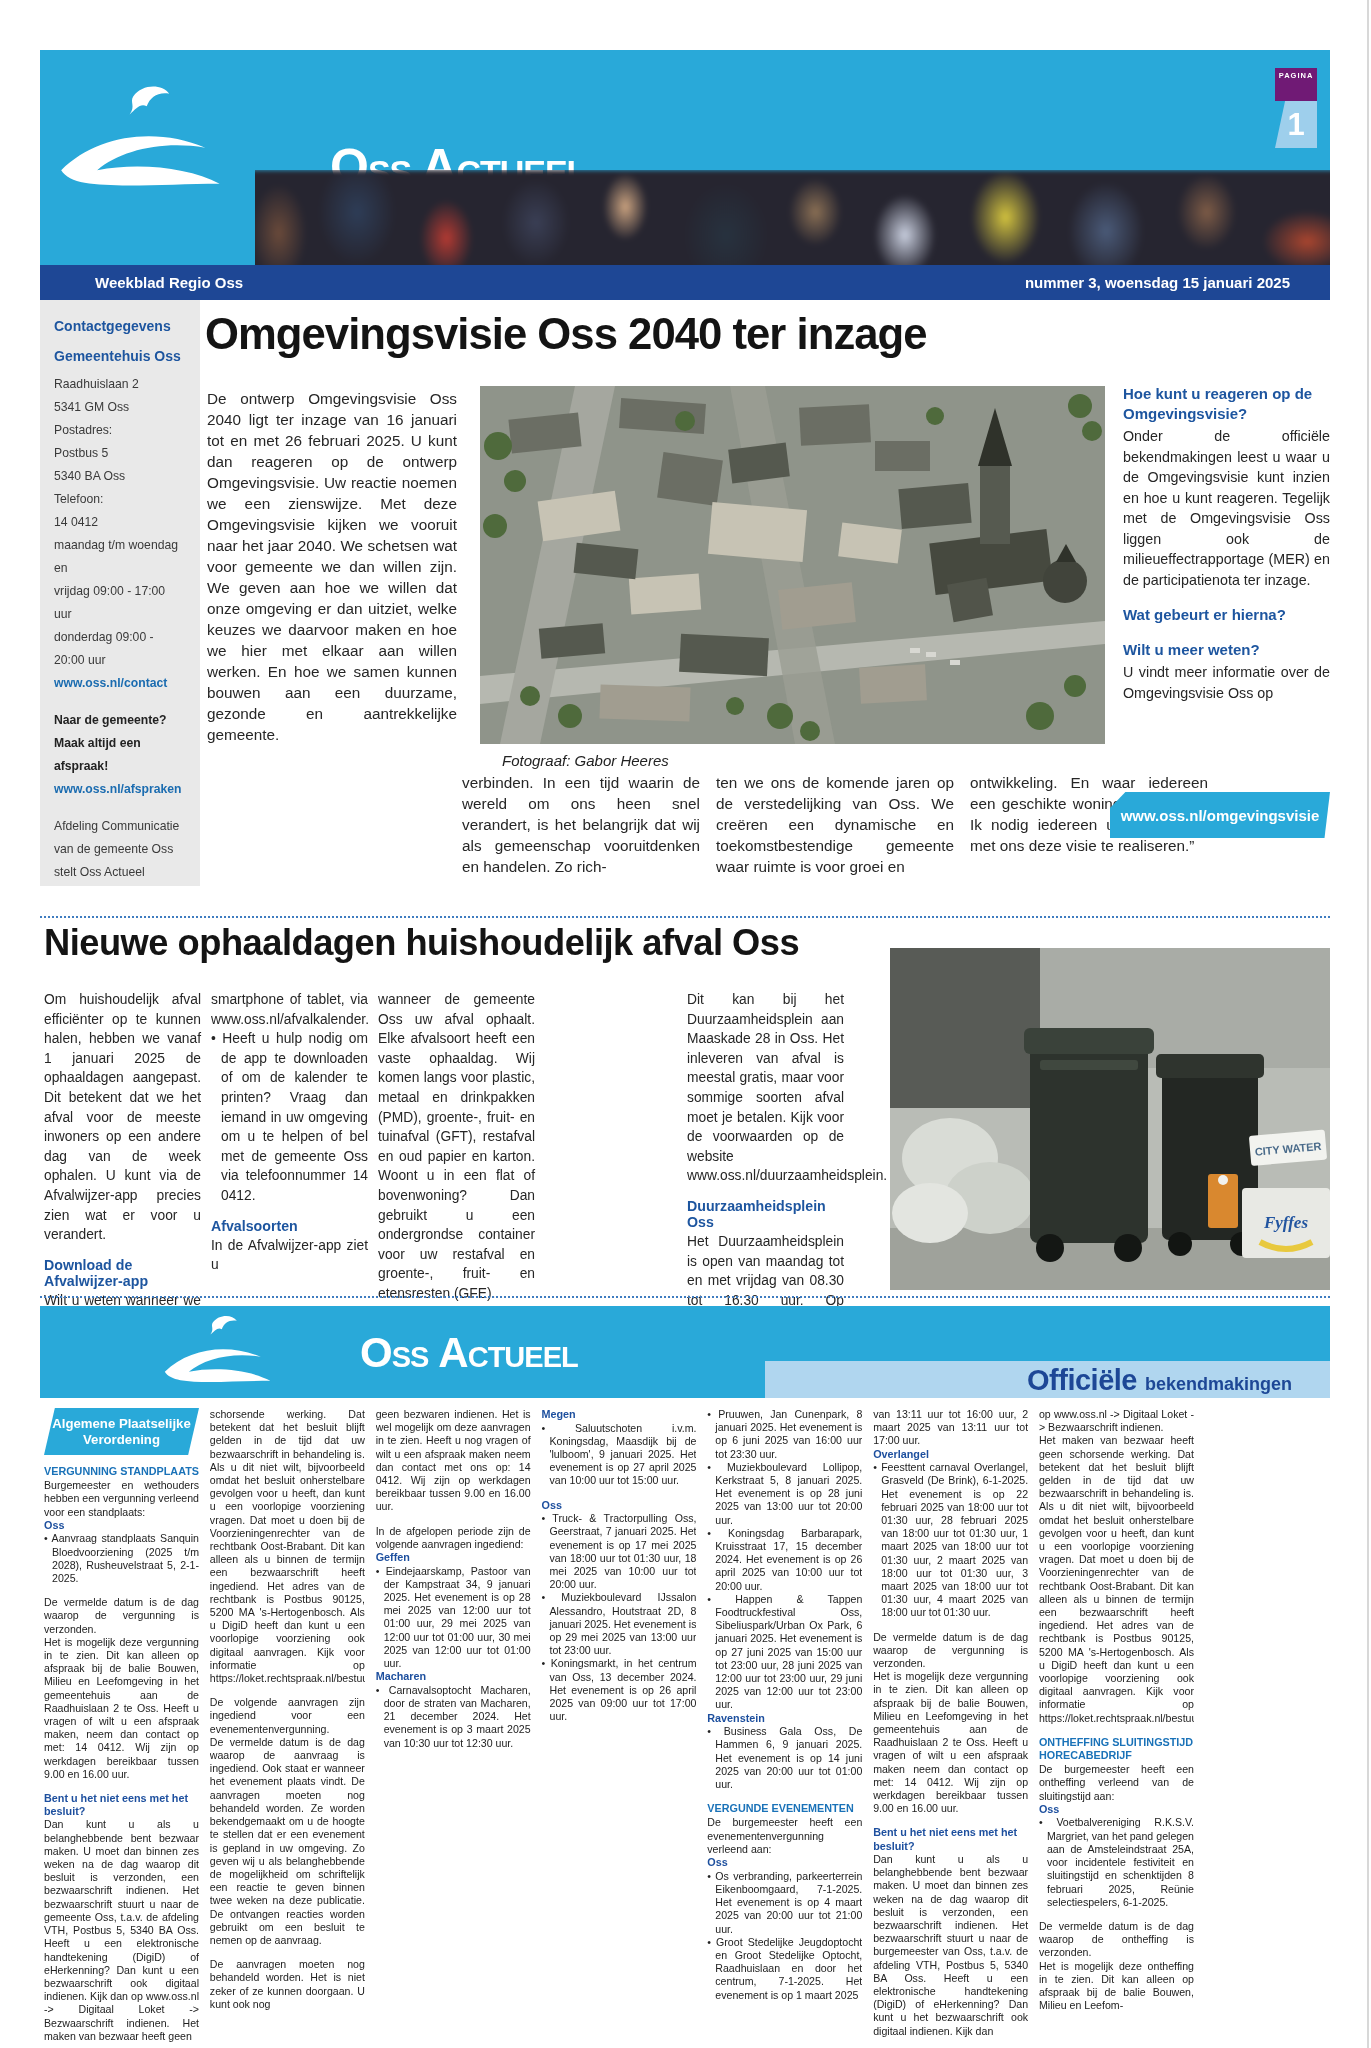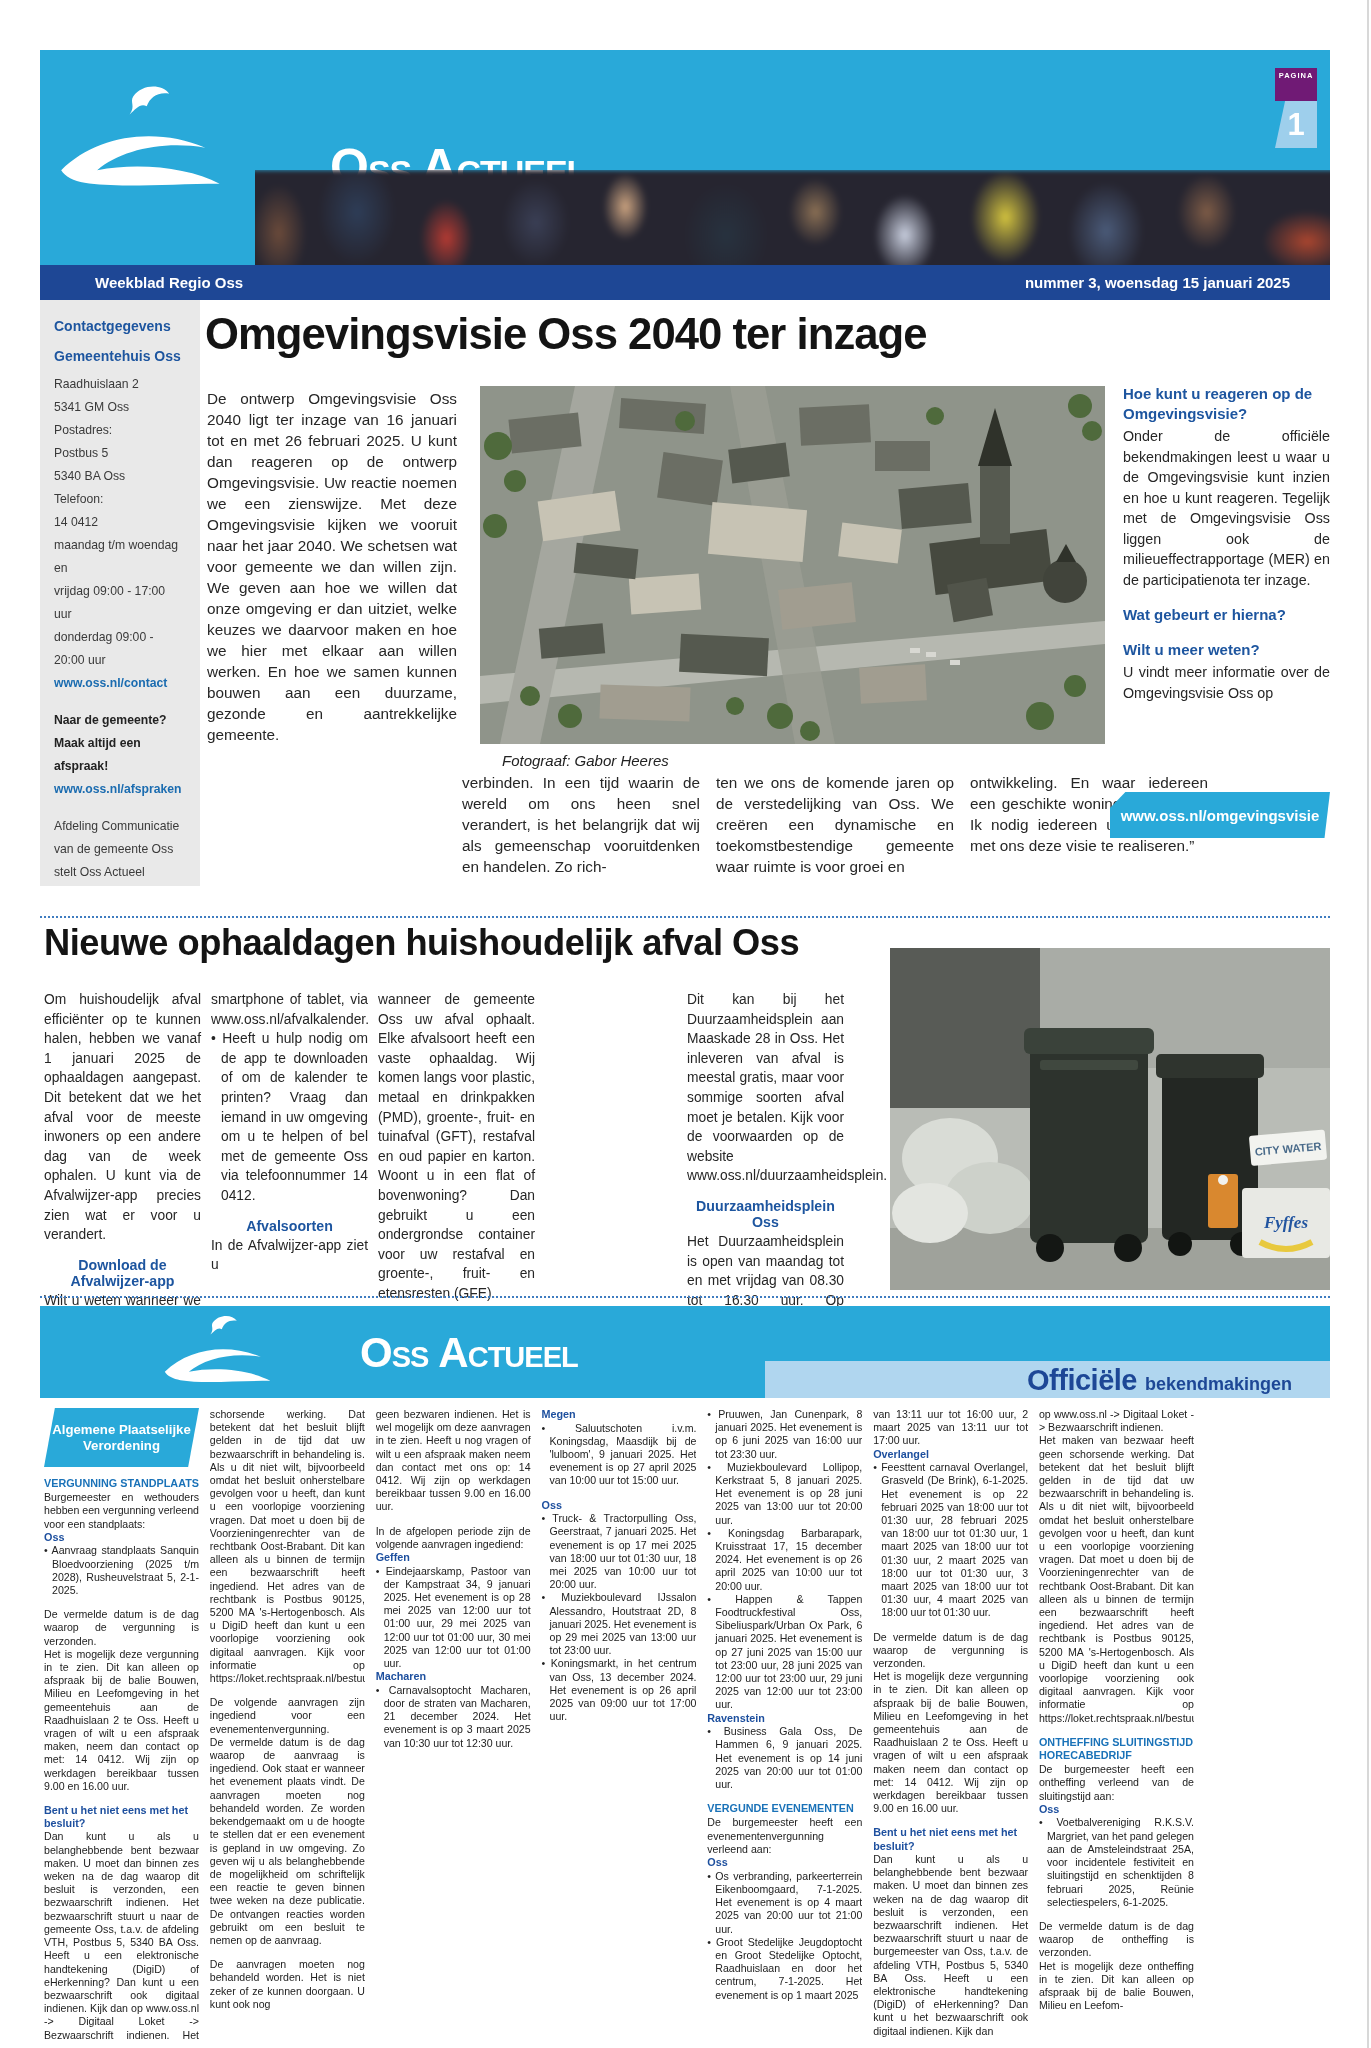--- a/index.html
+++ b/index.html
@@ -59,21 +59,21 @@
   .dotted{position:absolute;left:40px;width:1290px;border-top:2px dotted #3f7cc0;height:0;}
 
   
   .title2{position:absolute;left:44px;top:922px;font-size:37px;font-weight:bold;color:#141414;letter-spacing:-.5px;transform:scaleX(.98);transform-origin:left;white-space:nowrap;}
   .afv{position:absolute;left:44px;top:990px;display:flex;}
   .afv .colx{width:157px;margin-right:10px;}
   .afv .colx:nth-child(4){margin-left:142px;}
   .afv .bk-p{font-size:13.8px;line-height:19.6px;text-align:justify;color:#262626;}
   .afv .bk-b{font-size:13.8px;line-height:19.6px;text-align:justify;color:#262626;padding-left:10px;text-indent:-10px;}
   .afv .bk-h2{color:#1d559f;font-weight:bold;font-size:14.2px;margin-bottom:2px;}
-  .afv .gap{margin-top:12px;text-align:center;}
+  .afv .gap{margin-top:12px;}
   .photo2{position:absolute;left:890px;top:948px;width:440px;height:342px;overflow:hidden;background:#b9bcb6;}
 
   
   .band2{position:absolute;left:40px;top:1306px;width:1290px;height:92px;background:#29a9d9;}
   .band2 .logo-swoosh{left:120px;top:6px;width:120px;height:86px;}
   .band2 .logo-text{left:320px;top:26px;}
   .band2 .lg-word{font-size:29px;}
   .band2 .lg-word::first-letter{font-size:42px;}
   .lightbox{position:absolute;left:725px;top:55px;right:0;height:37px;background:#b0d6ef;display:flex;justify-content:flex-end;align-items:flex-end;padding:0 38px 3px 0;box-sizing:border-box;}
   .off1{color:#1d4796;font-weight:bold;font-size:29px;line-height:29px;letter-spacing:-.5px;}
@@ -81,21 +81,21 @@
 
   
   .bek{position:absolute;left:44px;top:1408px;width:1150px;height:636px;display:flex;justify-content:space-between;}
   .bek .colx{width:155px;overflow:hidden;}
   .bek .bk-p{font-size:10.6px;line-height:13.2px;text-align:justify;color:#222;}
   .bek .bk-b{font-size:10.6px;line-height:13.2px;text-align:justify;color:#222;padding-left:8px;text-indent:-8px;}
   .bek .bk-h{color:#1a72b8;font-weight:bold;font-size:10.8px;line-height:13.2px;margin:1px 0;}
   .bek .bk-place{color:#1d4f9e;font-weight:bold;font-size:10.8px;line-height:13.6px;}
   .bek .bk-bh{color:#1d4f9e;font-weight:bold;font-size:10.8px;line-height:13.2px;}
   .bek .gap{margin-top:11px;}
-  .bk-badge{background:#29a9d9;color:#fff;font-weight:bold;text-align:center;font-size:13.2px;line-height:15.5px;padding:14px 2px;white-space:pre-line;clip-path:polygon(7% 0,100% 0,93% 100%,0 100%);margin-bottom:10px;}
+  .bk-badge{background:#29a9d9;color:#fff;font-weight:bold;text-align:center;font-size:13.2px;line-height:15.5px;padding:8px 2px;white-space:pre-line;clip-path:polygon(7% 0,100% 0,93% 100%,0 100%);margin-bottom:10px;}
 
   .pageedge{position:absolute;left:1367px;top:0;width:2px;height:2048px;background:#d8d8d8;}
 </style>
 </head>
 <body>
 
 <div class="header">
   <svg class="logo-swoosh" viewBox="0 0 200 140">
     <path d="M88 16 C98 2 120 2 128 13 C115 11 107 17 103 27 C96 23 91 30 84 36 C91 27 84 22 88 16 Z" fill="#ffffff"></path>
     <path d="M8 98 C48 58 114 50 168 73 C120 65 74 76 48 98 C94 89 150 95 184 113 C130 113 70 118 34 112 C22 110 12 105 8 98 Z" fill="#ffffff"></path>

